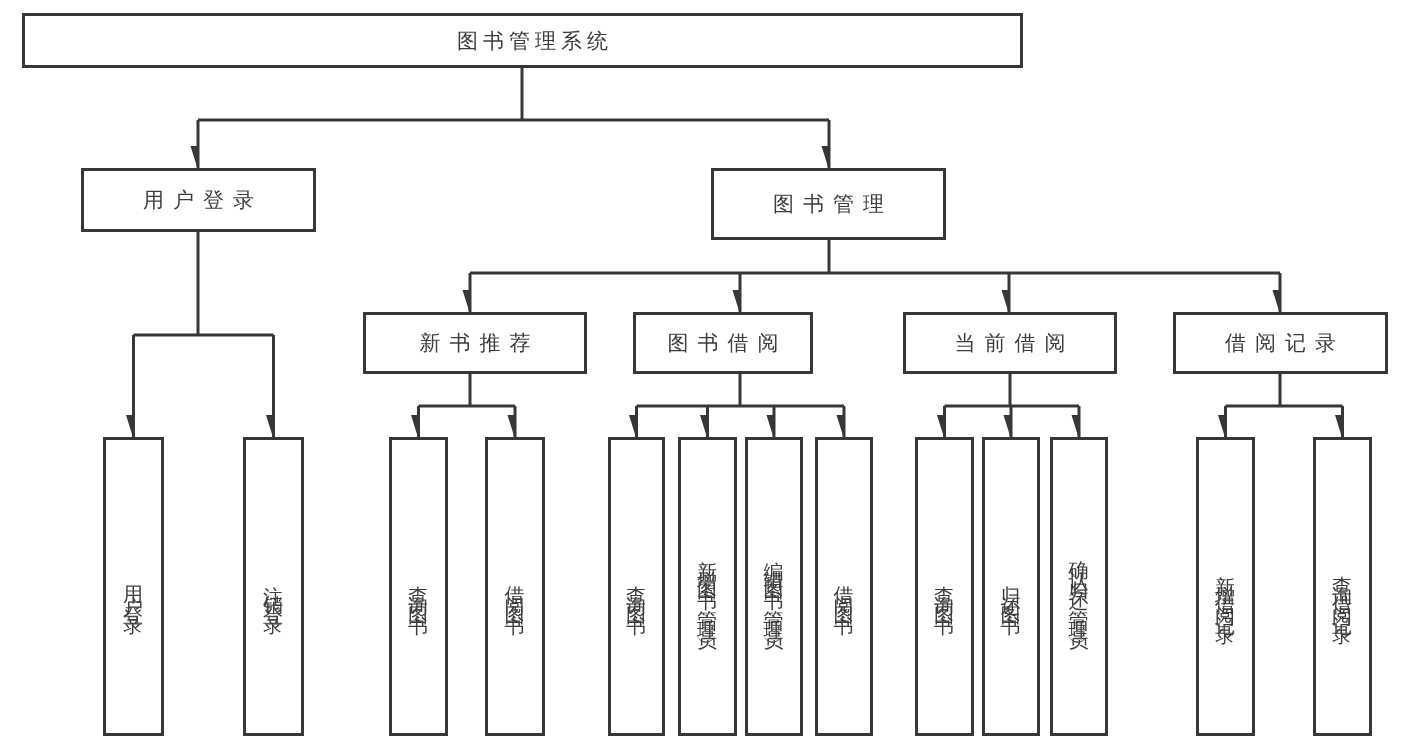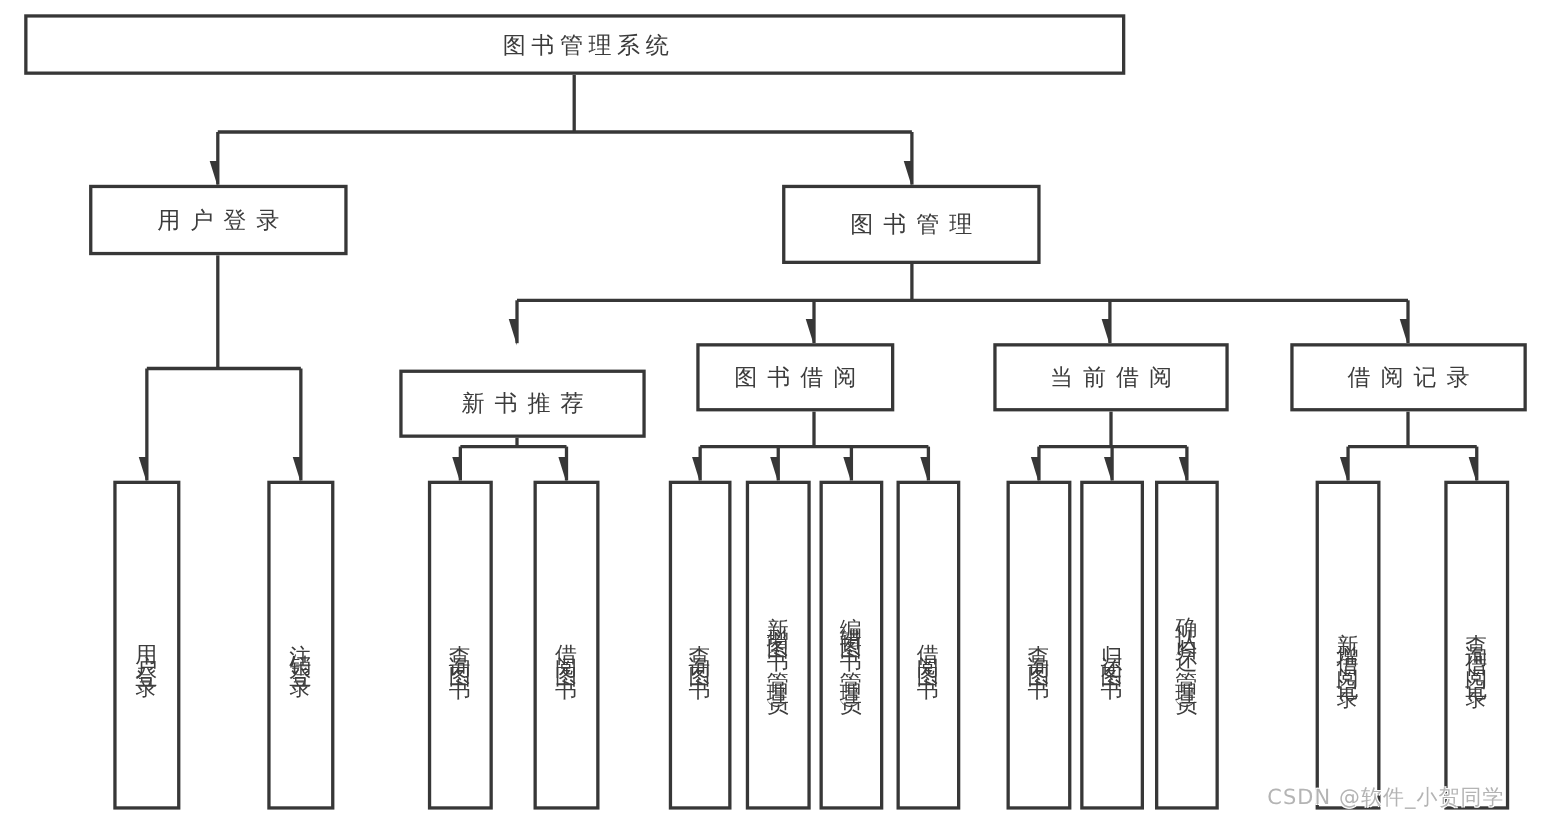--- a/index.html
+++ b/index.html
@@ -80,21 +80,21 @@
       <line x1="1225.5" y1="406" x2="1225.5" y2="437" marker-end="url(#arrow)"></line>
       <line x1="1342.5" y1="406" x2="1342.5" y2="437" marker-end="url(#arrow)"></line>
     </g>
   </svg>
 
   <div class="node root-node" style="left:22px; top:13px; width:1001px; height:55px;padding-left:20px;">图书管理系统</div>
 
   <div class="node h-node" style="left:81px; top:168px; width:235px; height:64px;">用户登录</div>
   <div class="node h-node" style="left:711px; top:168px; width:235px; height:72px;">图书管理</div>
 
-  <div class="node h-node" style="left:363px; top:312px; width:224px; height:62px;margin-top:24px;">新书推荐</div>
+  <div class="node h-node" style="left:363px; top:312px; width:224px; height:62px;">新书推荐</div>
   <div class="node h-node" style="left:633px; top:312px; width:180px; height:62px;">图书借阅</div>
   <div class="node h-node" style="left:903px; top:312px; width:214px; height:62px;">当前借阅</div>
   <div class="node h-node" style="left:1173px; top:312px; width:215px; height:62px;">借阅记录</div>
 
   <div class="node leaf" style="left:103px; top:437px; width:61px; height:299px;">用户登录</div>
   <div class="node leaf" style="left:243px; top:437px; width:61px; height:299px;">注销登录</div>
 
   <div class="node leaf" style="left:389px; top:437px; width:59px; height:299px;">查询图书</div>
   <div class="node leaf" style="left:485px; top:437px; width:60px; height:299px;">借阅图书</div>
 
@@ -103,15 +103,14 @@
   <div class="node leaf" style="left:745px; top:437px; width:58px; height:299px;">编辑图书（管理员）</div>
   <div class="node leaf" style="left:815px; top:437px; width:58px; height:299px;">借阅图书</div>
 
   <div class="node leaf" style="left:915px; top:437px; width:59px; height:299px;">查询图书</div>
   <div class="node leaf" style="left:982px; top:437px; width:58px; height:299px;">归还图书</div>
   <div class="node leaf" style="left:1050px; top:437px; width:58px; height:299px;">确认归还（管理员）</div>
 
   <div class="node leaf" style="left:1196px; top:437px; width:59px; height:299px;">新增借阅记录</div>
   <div class="node leaf" style="left:1313px; top:437px; width:59px; height:299px;">查询借阅记录</div>
 
-  <div class="watermark">CSDN @软件_小贺同学</div>
 
 </div>
 
 </body></html>

